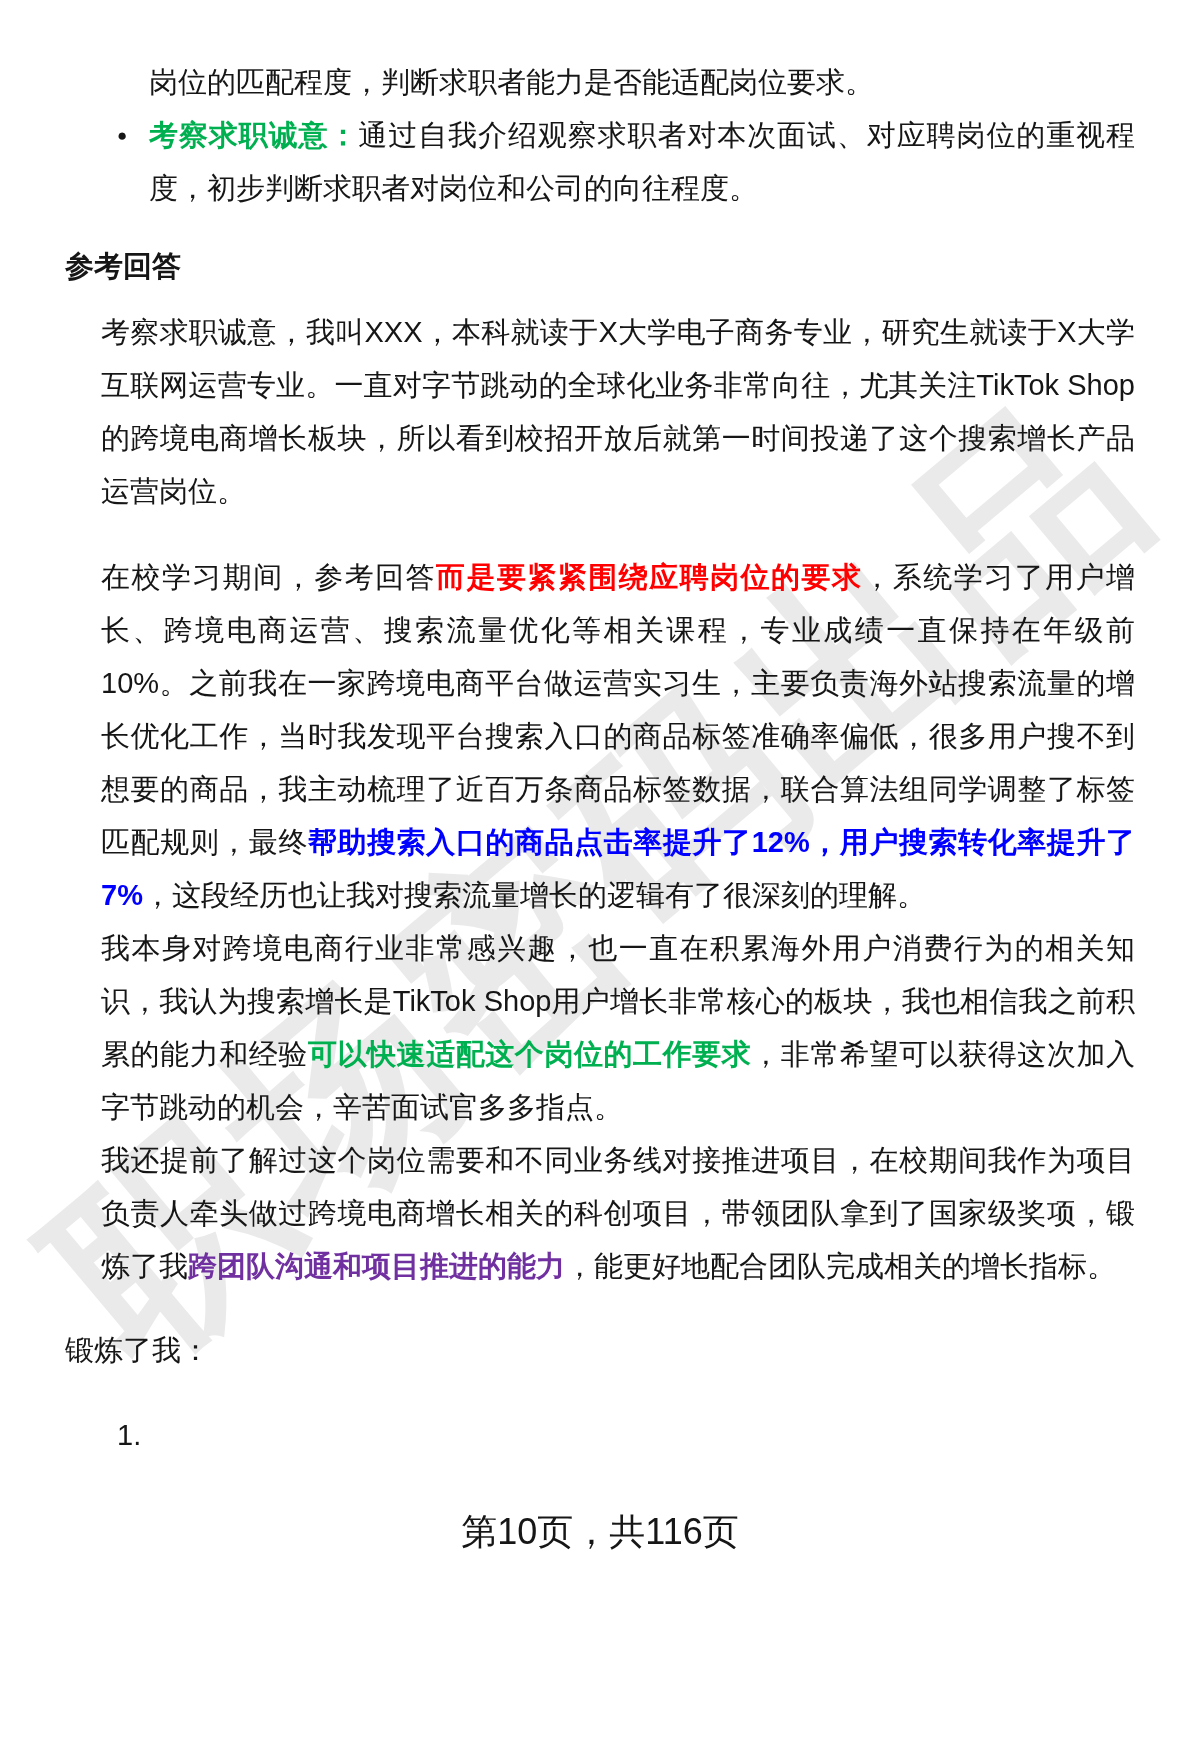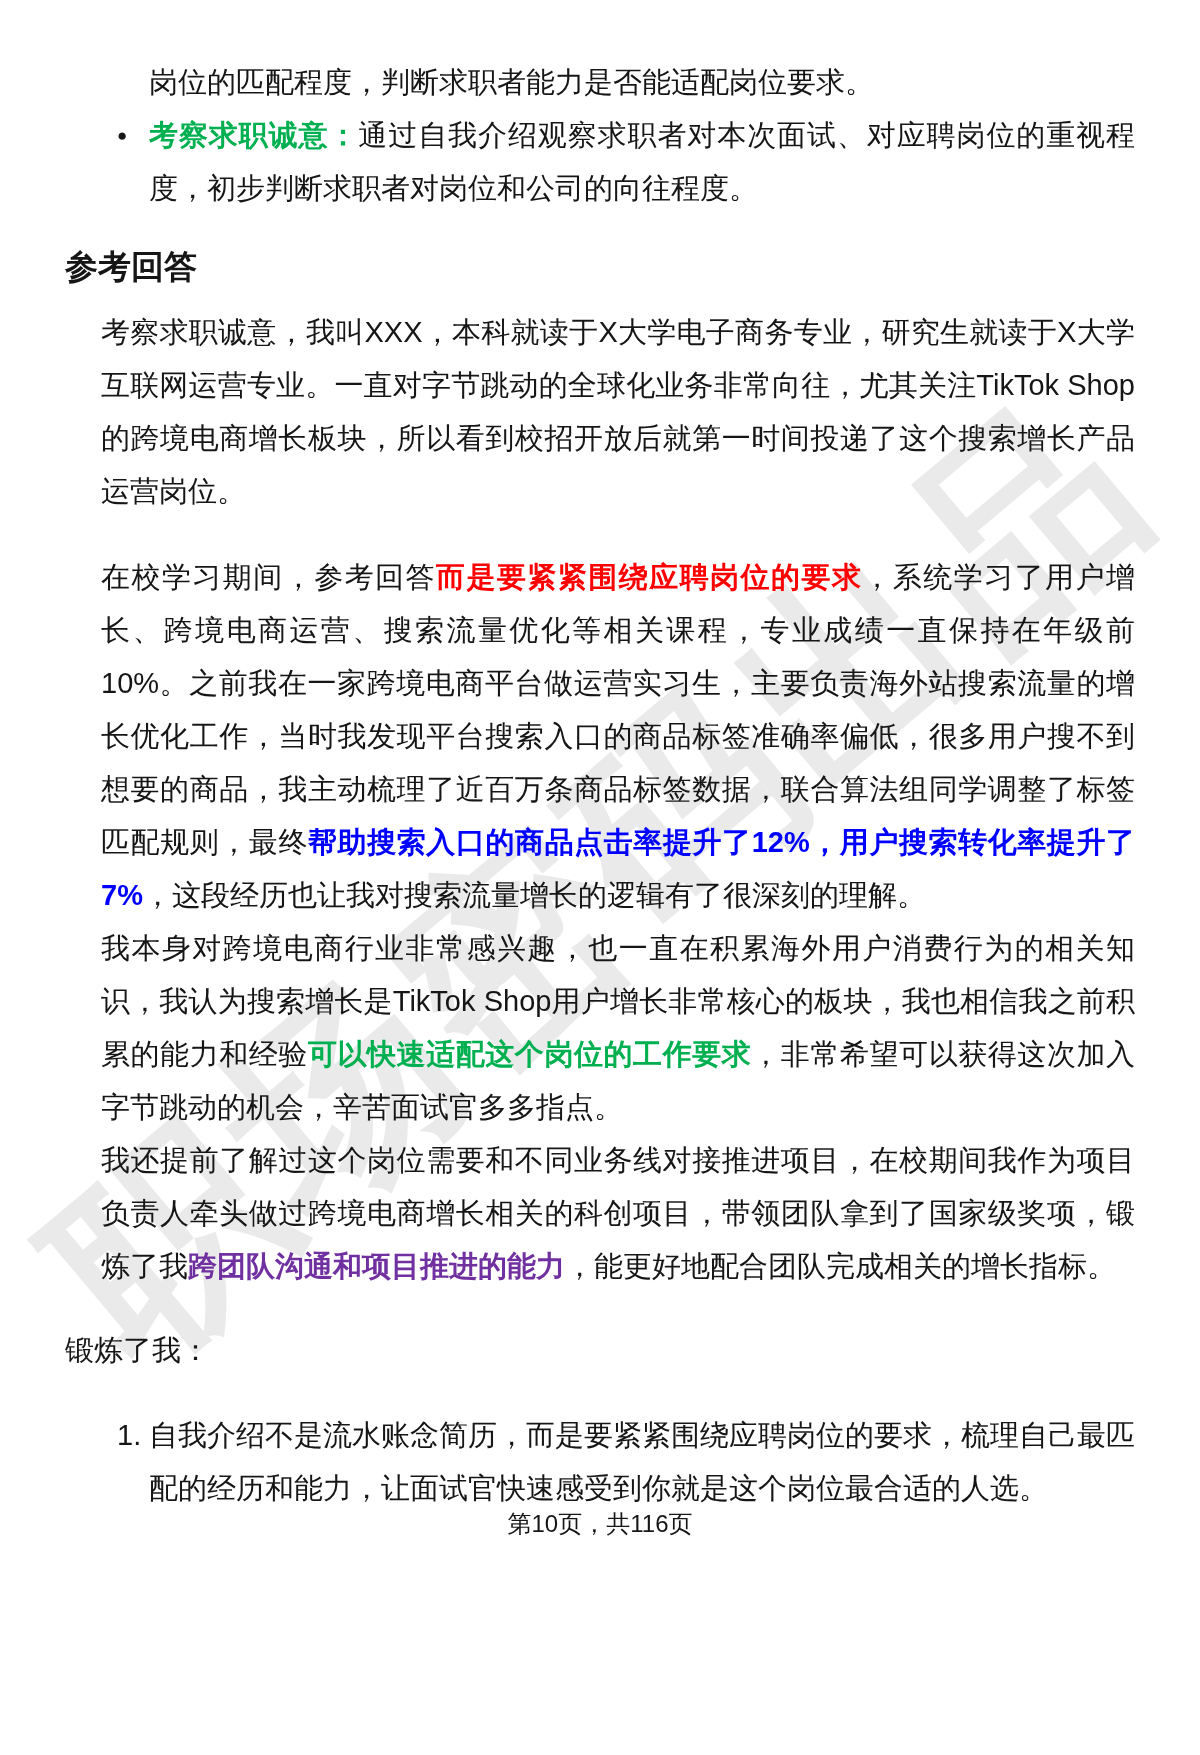--- a/index.html
+++ b/index.html
@@ -34,42 +34,42 @@
     z-index: 1;
     padding: 56px 65px 0 65px;
     font-size: 29px;
     line-height: 53px;
   }
   .jtext { text-align: justify; margin-left: 36px; }
   .indent { padding-left: 48px; }
   .li { position: relative; padding-left: 48px; }
   .li .marker { position: absolute; left: 16px; top: 0; line-height: 53px; }
   .bullet-marker { font-size: 17px; }
-  .heading { margin-top: 25px; font-weight: bold; font-size: 33px; line-height: 53px; }
+  .heading { margin-top: 25px; font-weight: bold; font-size: 29px; line-height: 53px; }
   .mt-sm { margin-top: 13px; }
   .mt-lg { margin-top: 33px; }
   .mt-0 { margin-top: 0; }
   .golden-title { margin-top: 31px; }
   .olist { margin-top: 32px; }
   .hl {
     font-weight: bold;
     text-decoration-thickness: 2px;
     text-underline-offset: 6px;
   }
   .hl-green  { color: var(--green_highlight,  #00B050); }
   .hl-red    { color: var(--red_highlight,    #FF0000); }
   .hl-blue   { color: var(--blue_highlight,   #0000FF); }
   .hl-purple { color: var(--purple_highlight, #7030A0); }
   .footer {
     position: absolute;
     left: 0;
     right: 0;
     top: 1508px;
     text-align: center;
-    font-size: 24px;
+    font-size: 36px;
     color: #161616;
     z-index: 1;
   }
 </style>
 </head>
 <body>
 
 <div class="page">
   <div class="watermark">职场密码出品</div>
 
@@ -83,17 +83,17 @@
     <p class="mt-sm jtext">考察求职诚意，我叫XXX，本科就读于X大学电子商务专业，研究生就读于X大学互联网运营专业。一直对字节跳动的全球化业务非常向往，尤其关注TikTok Shop的跨境电商增长板块，所以看到校招开放后就第一时间投递了这个搜索增长产品运营岗位。</p>
 
     <p class="mt-lg jtext"><span>在校学习期间，参考回答</span><span class="hl hl-red">而是要紧紧围绕应聘岗位的要求</span><span>，系统学习了用户增长、跨境电商运营、搜索流量优化等相关课程，专业成绩一直保持在年级前10%。之前我在一家跨境电商平台做运营实习生，主要负责海外站搜索流量的增长优化工作，当时我发现平台搜索入口的商品标签准确率偏低，很多用户搜不到想要的商品，我主动梳理了近百万条商品标签数据，联合算法组同学调整了标签匹配规则，最终</span><span class="hl hl-blue">帮助搜索入口的商品点击率提升了12%，用户搜索转化率提升了7%</span><span>，这段经历也让我对搜索流量增长的逻辑有了很深刻的理解。</span></p>
 
     <p class="mt-0 jtext"><span>我本身对跨境电商行业非常感兴趣，也一直在积累海外用户消费行为的相关知识，我认为搜索增长是TikTok Shop用户增长非常核心的板块，我也相信我之前积累的能力和经验</span><span class="hl hl-green">可以快速适配这个岗位的工作要求</span><span>，非常希望可以获得这次加入字节跳动的机会，辛苦面试官多多指点。</span></p>
 
     <p class="mt-0 jtext"><span>我还提前了解过这个岗位需要和不同业务线对接推进项目，在校期间我作为项目负责人牵头做过跨境电商增长相关的科创项目，带领团队拿到了国家级奖项，锻炼了我</span><span class="hl hl-purple">跨团队沟通和项目推进的能力</span><span>，能更好地配合团队完成相关的增长指标。</span></p>
 
     <p class="golden-title">锻炼了我：</p>
 
-    <div class="li jtext olist"><span class="marker">1.</span><span>自我介绍不是流水账念简历，而是要紧紧围绕应聘岗位的要求，梳理自己最匹配的经历和能力，让面试官快速感受到你就是这个岗位最合适的人选。</span></div>
+    <div class="li jtext olist"><span class="marker">1.</span></div>
   </div>
 
   <div class="footer">第10页，共116页</div>
 </div>
 
 </body></html>

